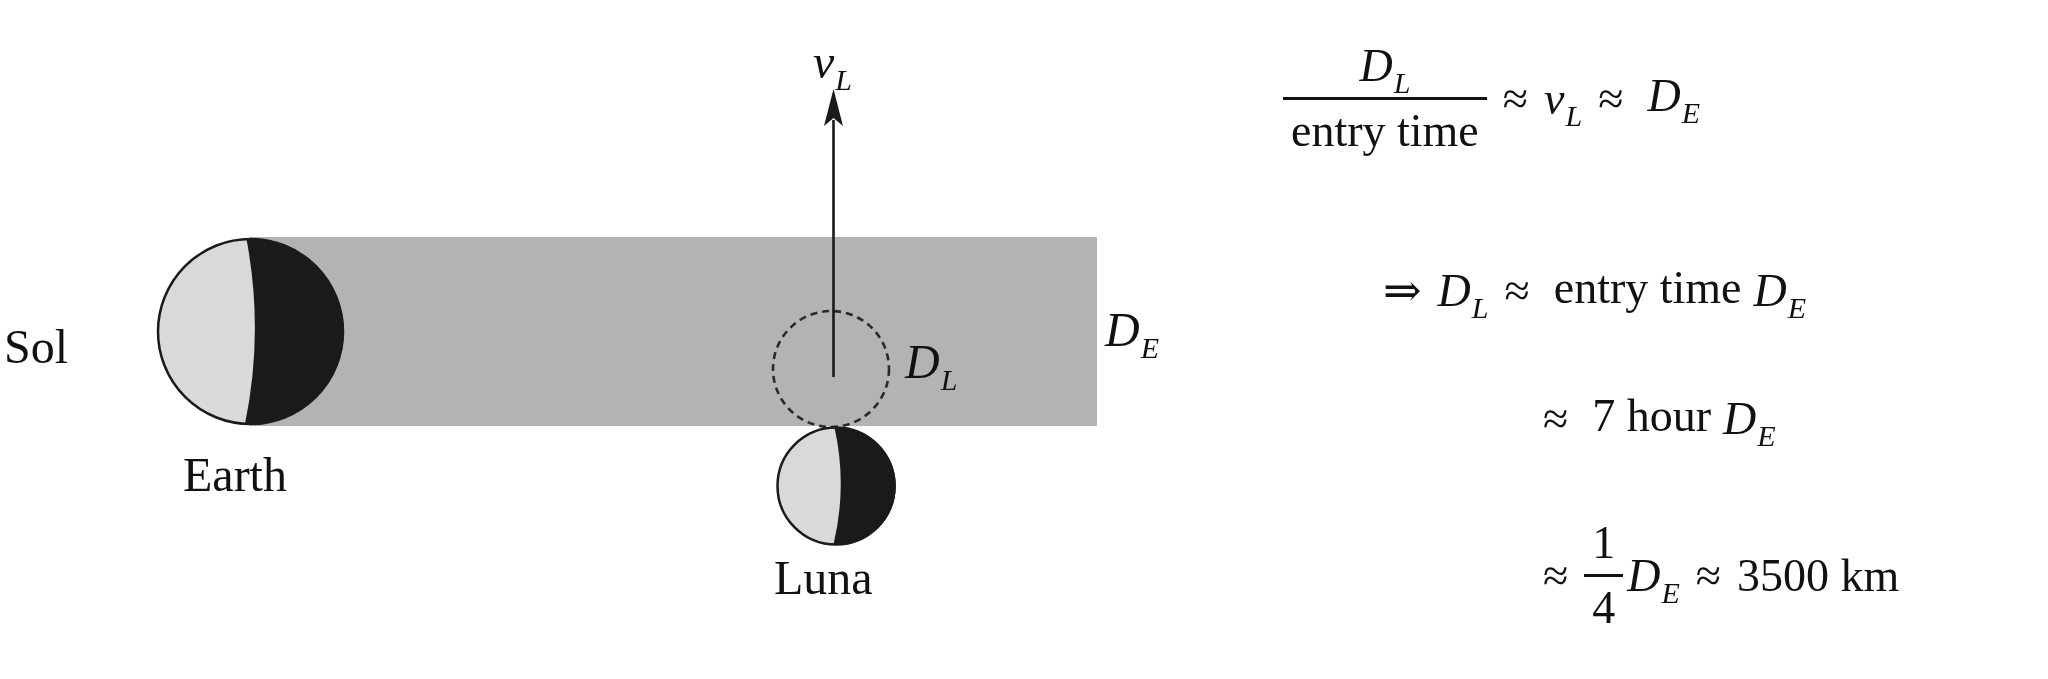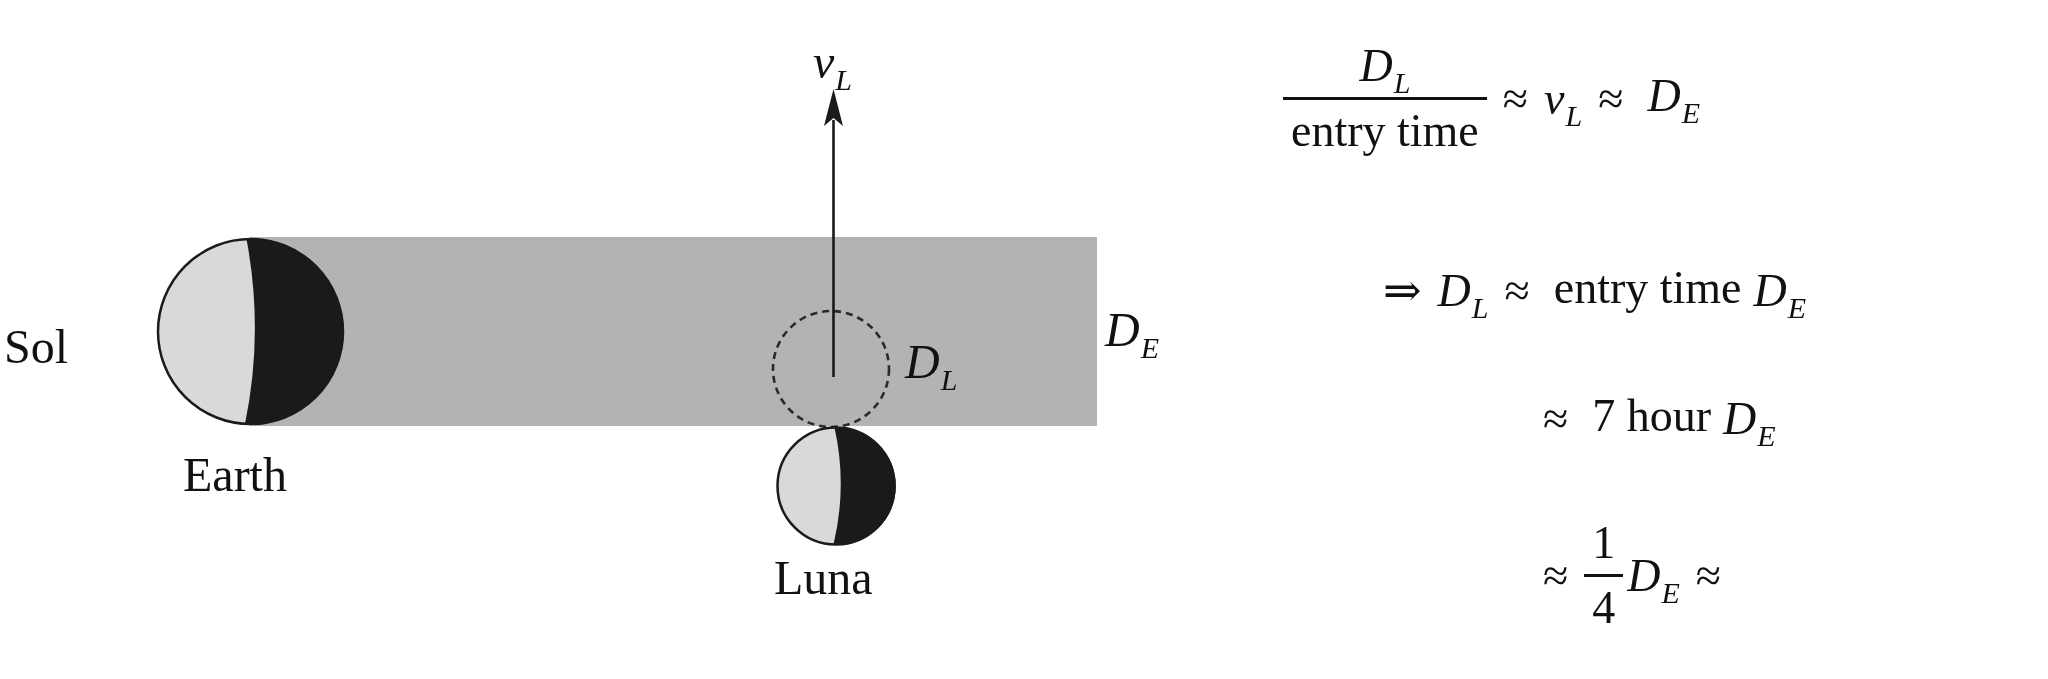--- a/index.html
+++ b/index.html
@@ -99,15 +99,16 @@
   </div>
 
   <div class="eq" style="left:1543px;top:518px;">
     <span class="rel" style="margin-left:0;">≈</span>
     <span class="frac">
       <span class="num">1</span>
       <span class="den">4</span>
     </span>
     <span class="rhs"><span class="mi">D</span><span class="sub">E</span></span>
     <span class="rel">≈</span>
+    <span>3500 km</span>
   </div>
 
 </div>
 
 </body></html>

